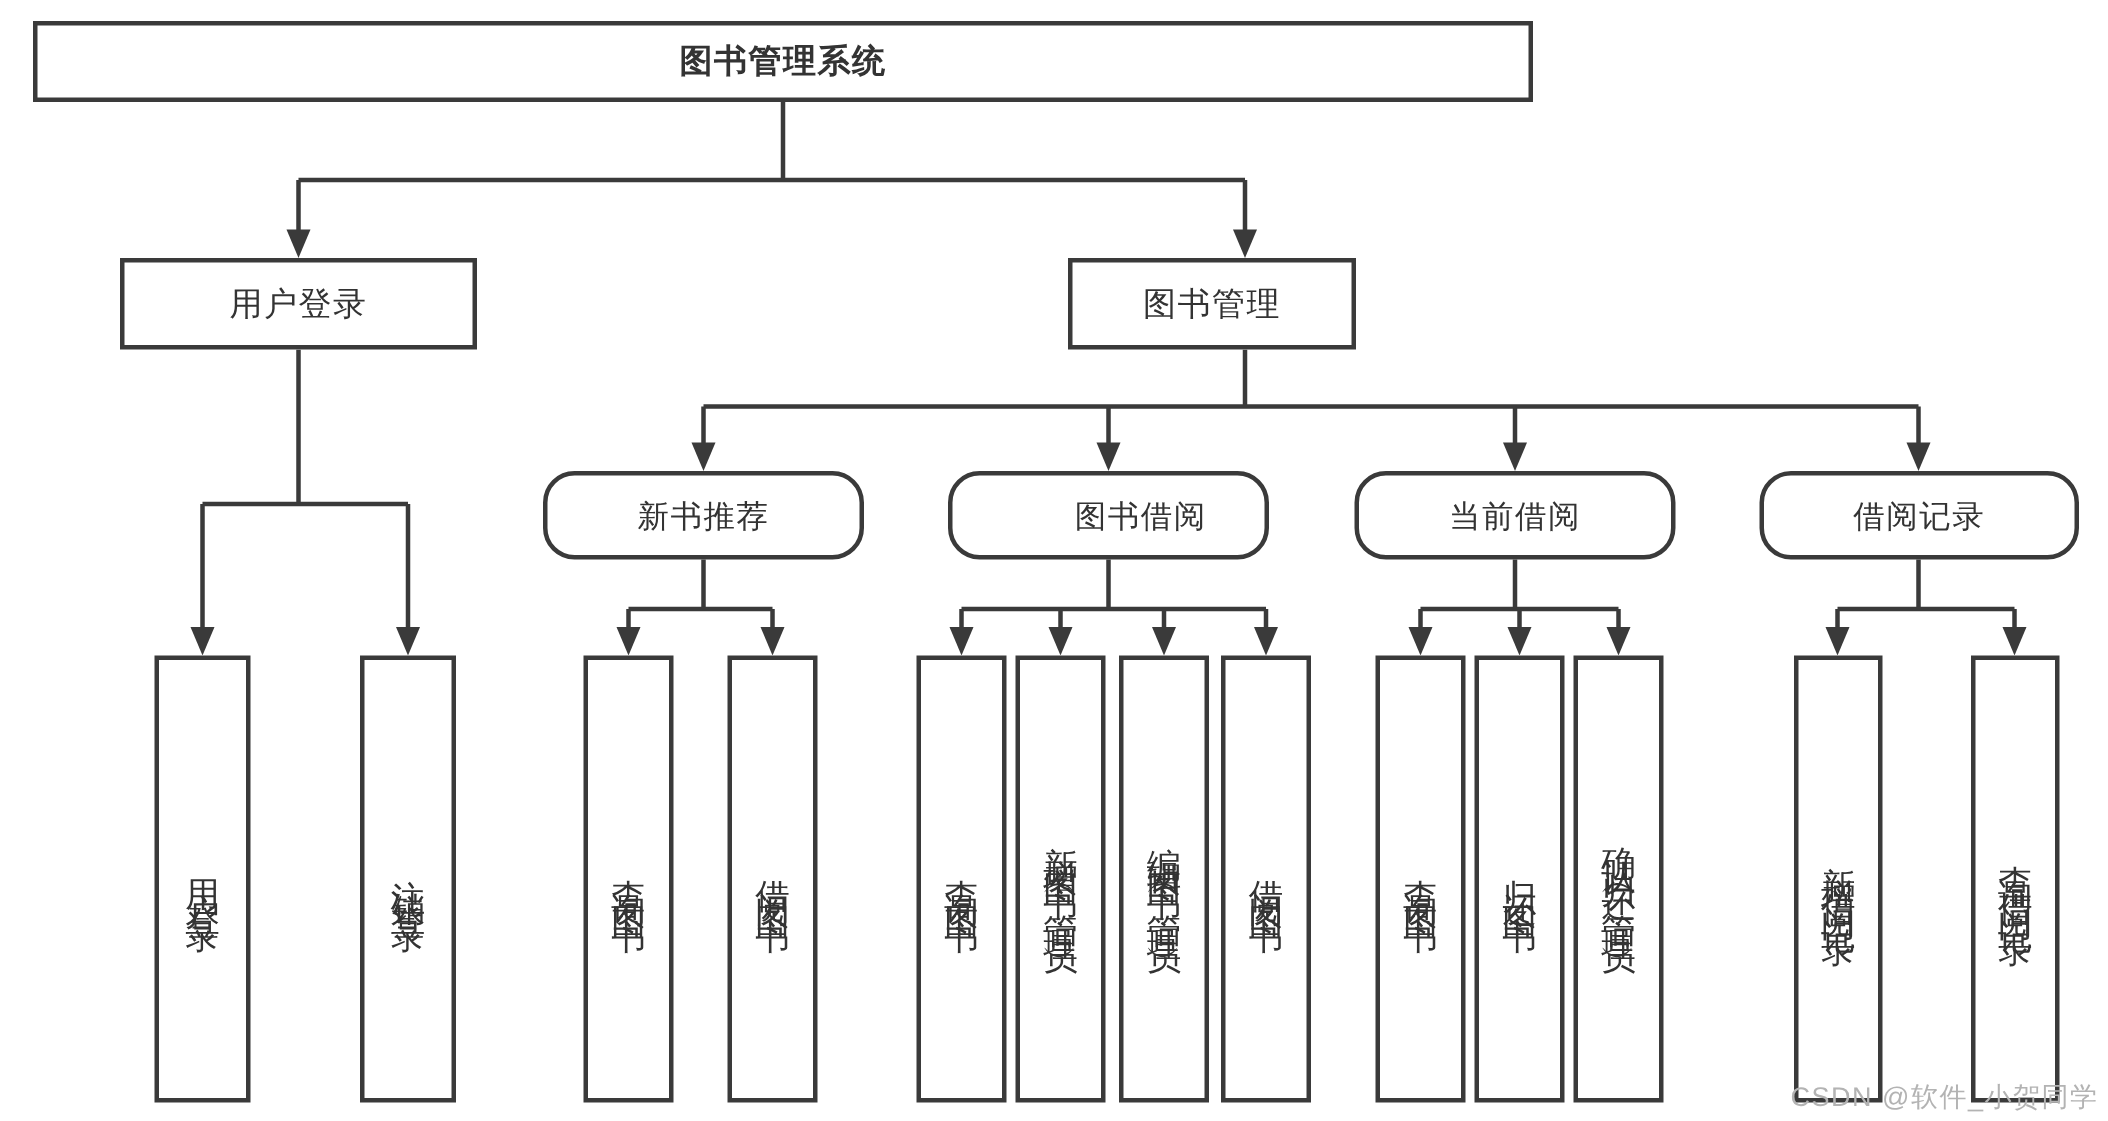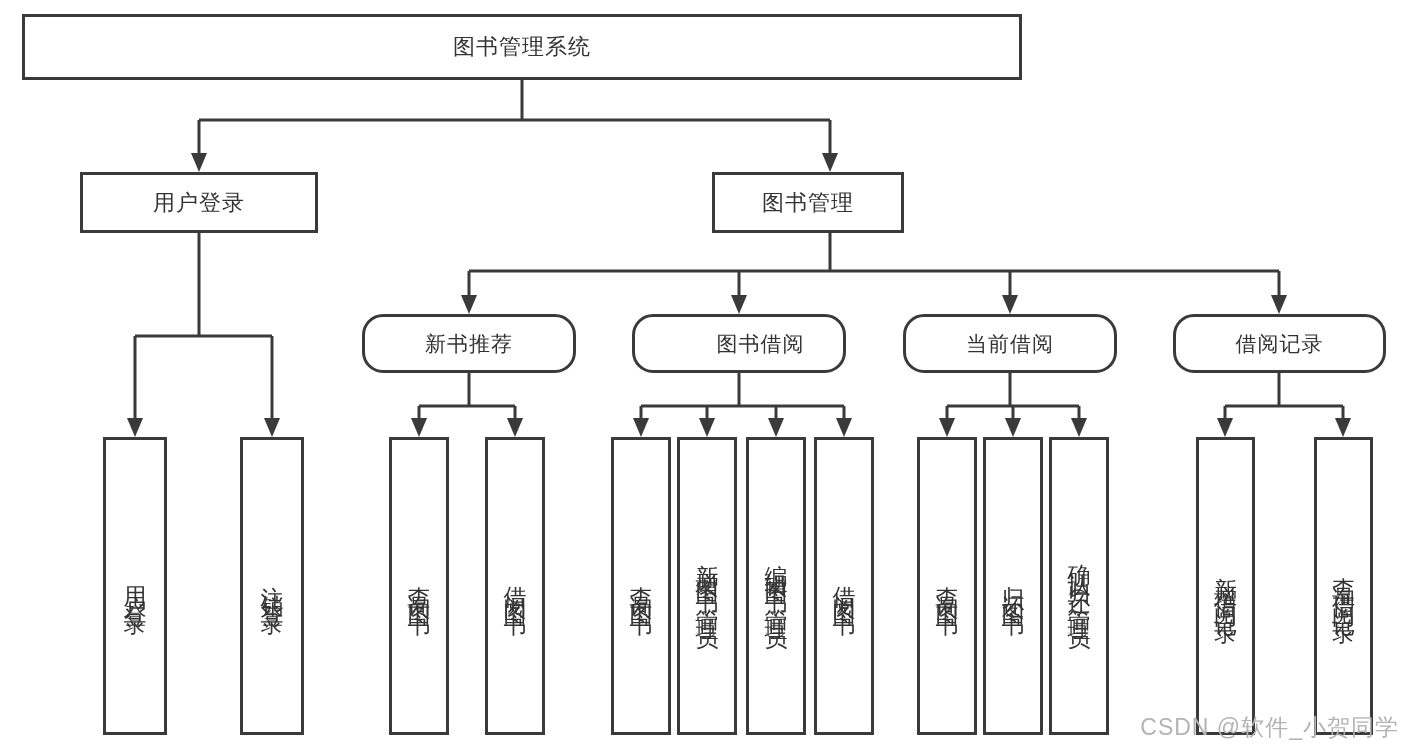--- a/index.html
+++ b/index.html
@@ -49,21 +49,21 @@
     writing-mode: vertical-rl;
     font-size: 23px;
     letter-spacing: 9px;
     line-height: 1;
     white-space: nowrap;
   }
   .watermark {
     position: absolute;
     right: 6px;
     bottom: 4px;
-    font-size: 23px;
+    font-size: 18px;
     color: var(--watermark);
     letter-spacing: 1px;
     z-index: 5;
   }
 </style>
 </head>
 <body>
 
 <div class="canvas">
 
@@ -96,21 +96,21 @@
     <path d="M1010 373 V406 M947 406 H1079 M947 406 V420 M1013 406 V420 M1079 406 V420"></path>
     <polygon points="939,418 955,418 947,437"></polygon>
     <polygon points="1005,418 1021,418 1013,437"></polygon>
     <polygon points="1071,418 1087,418 1079,437"></polygon>
 
     <path d="M1279 373 V406 M1225 406 H1343 M1225 406 V420 M1343 406 V420"></path>
     <polygon points="1217,418 1233,418 1225,437"></polygon>
     <polygon points="1335,418 1351,418 1343,437"></polygon>
   </svg>
 
-  <div class="box h-box" style="left:22px; top:14px; width:1000px; height:66px;">图书管理系统</div>
+  <div class="box h-box" style="left:22px; top:14px; width:1000px; height:54px;font-weight:bold;">图书管理系统</div>
 
   <div class="box h-box" style="left:80px; top:172px; width:238px; height:61px;">用户登录</div>
   <div class="box h-box" style="left:712px; top:172px; width:192px; height:61px;">图书管理</div>
 
   <div class="box h-box l3" style="left:362px; top:314px; width:214px; height:59px;">新书推荐</div>
   <div class="box h-box l3" style="left:632px; top:314px; width:214px; height:59px;padding-left:43px;">图书借阅</div>
   <div class="box h-box l3" style="left:903px; top:314px; width:214px; height:59px;">当前借阅</div>
   <div class="box h-box l3" style="left:1173px; top:314px; width:213px; height:59px;">借阅记录</div>
 
   <div class="box v-box" style="left:103px; top:437px; width:64px; height:298px;">

